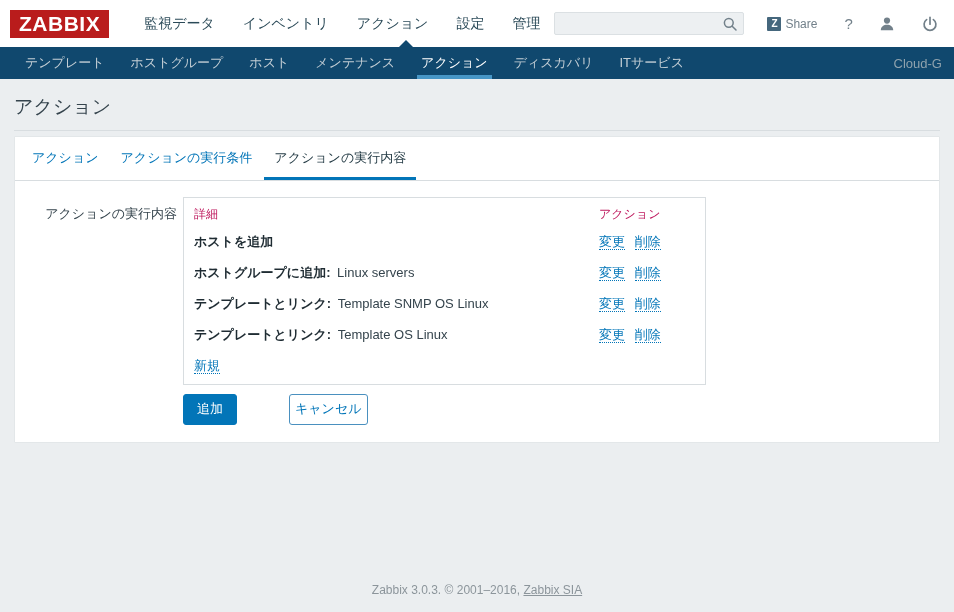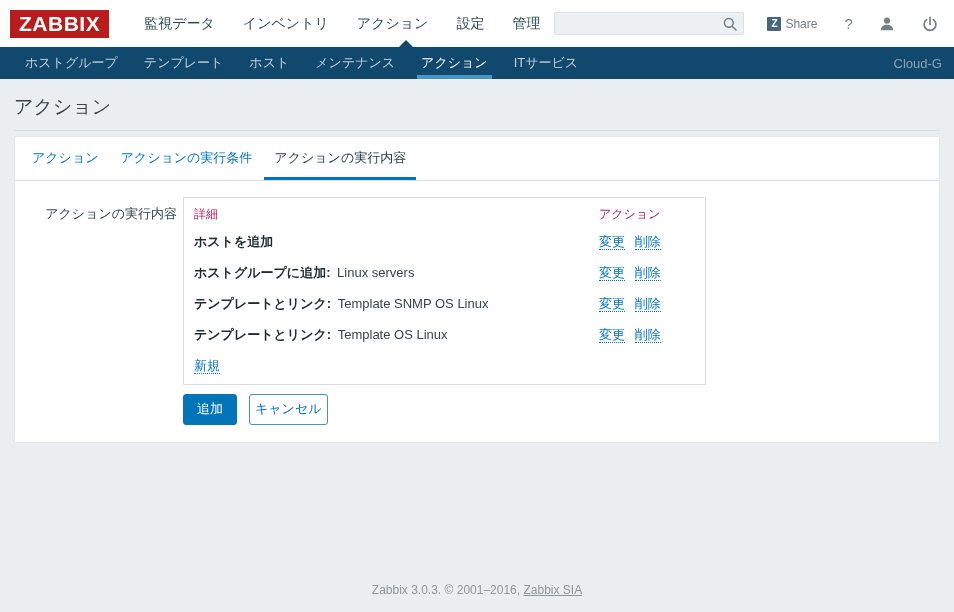--- a/index.html
+++ b/index.html
@@ -109,21 +109,21 @@
   .op-row .cell-detail { flex:1 1 auto; }
   .op-row .cell-action { width:96px; flex:0 0 auto;margin-left:41px; }
   .op-name { font-weight:bold; color:#1f2c33; }
   .op-value { color:#35444d; margin-left:3px; }
   .link-action {
     color:#0275b8; text-decoration:none; cursor:pointer;
     border-bottom:1px dotted #0275b8; margin-right:6px;
   }
   .new-row { padding:8px 10px 9px; }
 
-  .btn-row { display:flex; margin-top:9px; }
+  .btn-row { display:flex; margin-top:9px;gap:40px; }
   .btn {
     font-size:13px; border-radius:3px; cursor:pointer;
     padding:5px 13px 6px; font-family:inherit;
   }
   .btn-primary { background:#0275b8; color:#ffffff; border:1px solid #0275b8; }
   .btn-outline { background:#ffffff; color:#0275b8; border:1px solid #4a90bf; margin-left:12px; padding:5px 5px 6px; }
 
   
   .footer {
     margin-top:auto; text-align:center;
@@ -171,25 +171,26 @@
         <svg width="18" height="18" viewBox="0 0 18 18">
           <path d="M9 2.4v6.8" stroke="#72808a" stroke-width="1.7" stroke-linecap="round"></path>
           <path d="M5.6 4.6a5.9 5.9 0 1 0 6.8 0" fill="none" stroke="#72808a" stroke-width="1.7" stroke-linecap="round"></path>
         </svg>
       </span>
     </div>
   </header>
 
   <nav class="sub-nav">
     <span class="caret"></span>
+    <a class="subnav-item">テンプレート</a>
     <a class="subnav-item">ホストグループ</a>
-    <a class="subnav-item">テンプレート</a>
     <a class="subnav-item">ホスト</a>
     <a class="subnav-item">メンテナンス</a>
     <a class="subnav-item active">アクション</a>
+    <a class="subnav-item">ディスカバリ</a>
     <a class="subnav-item">ITサービス</a>
     <div class="subnav-right">Cloud-G</div>
   </nav>
 
   <main class="page">
     <h1 class="page-title">アクション</h1>
     <div class="title-divider"></div>
 
     <section class="panel">
       <div class="tabs">

